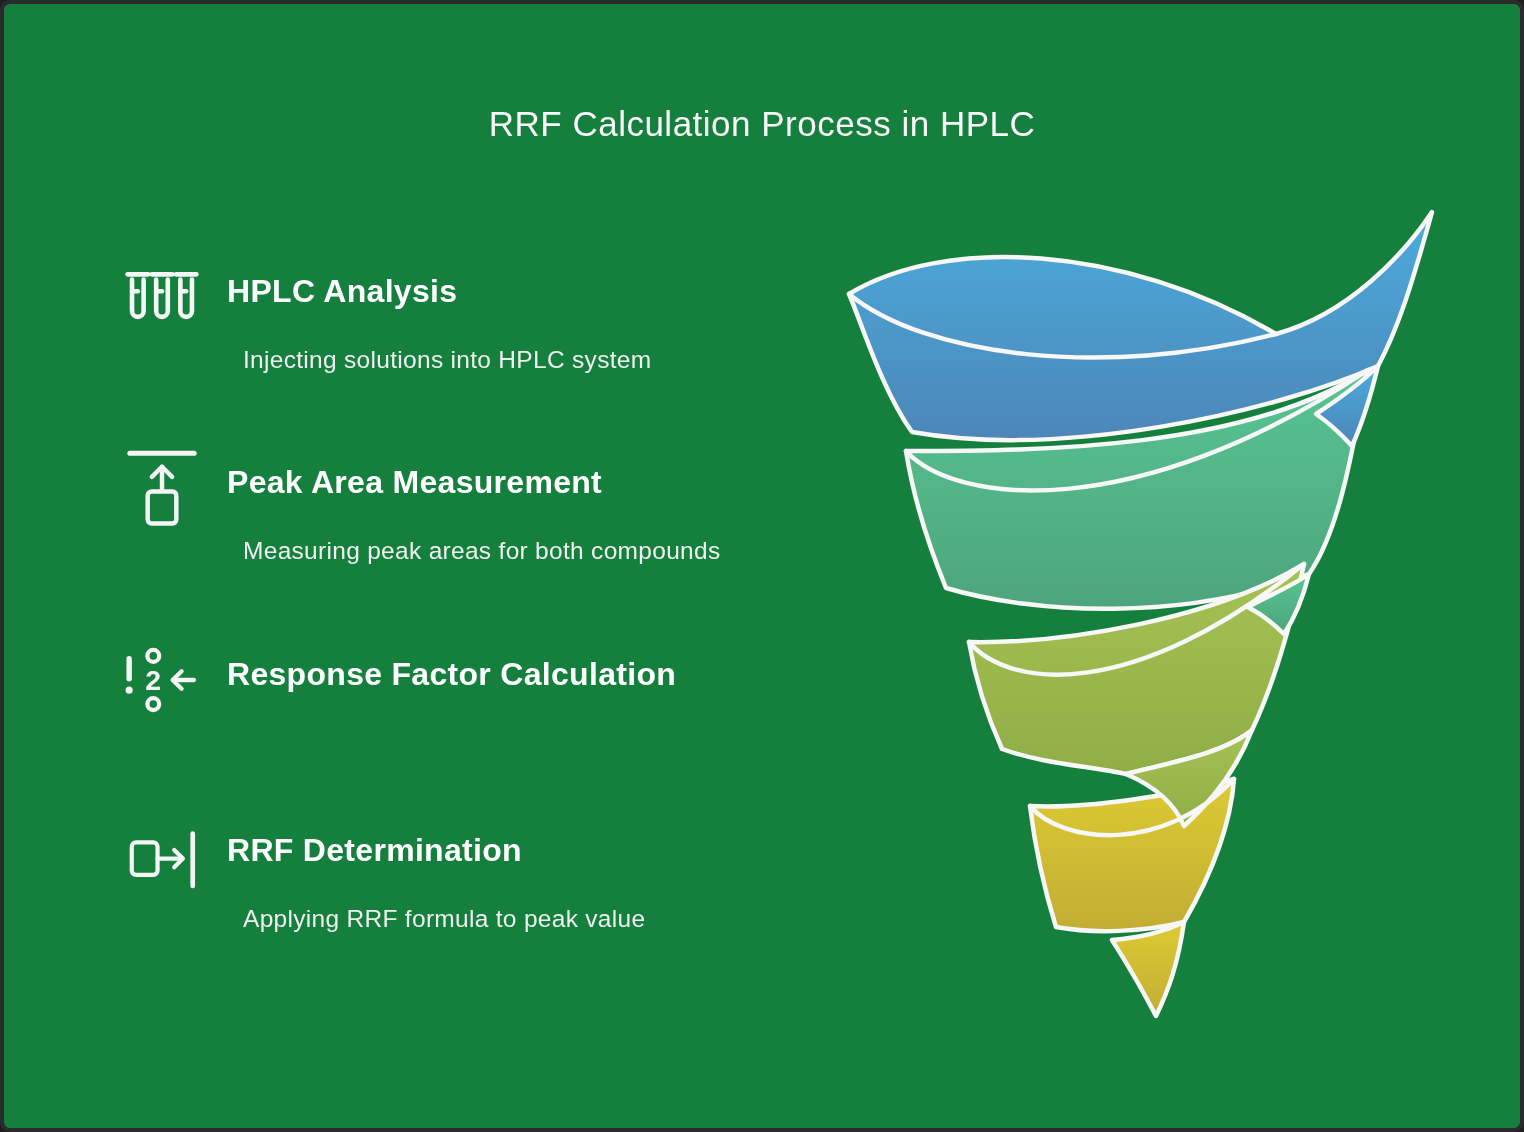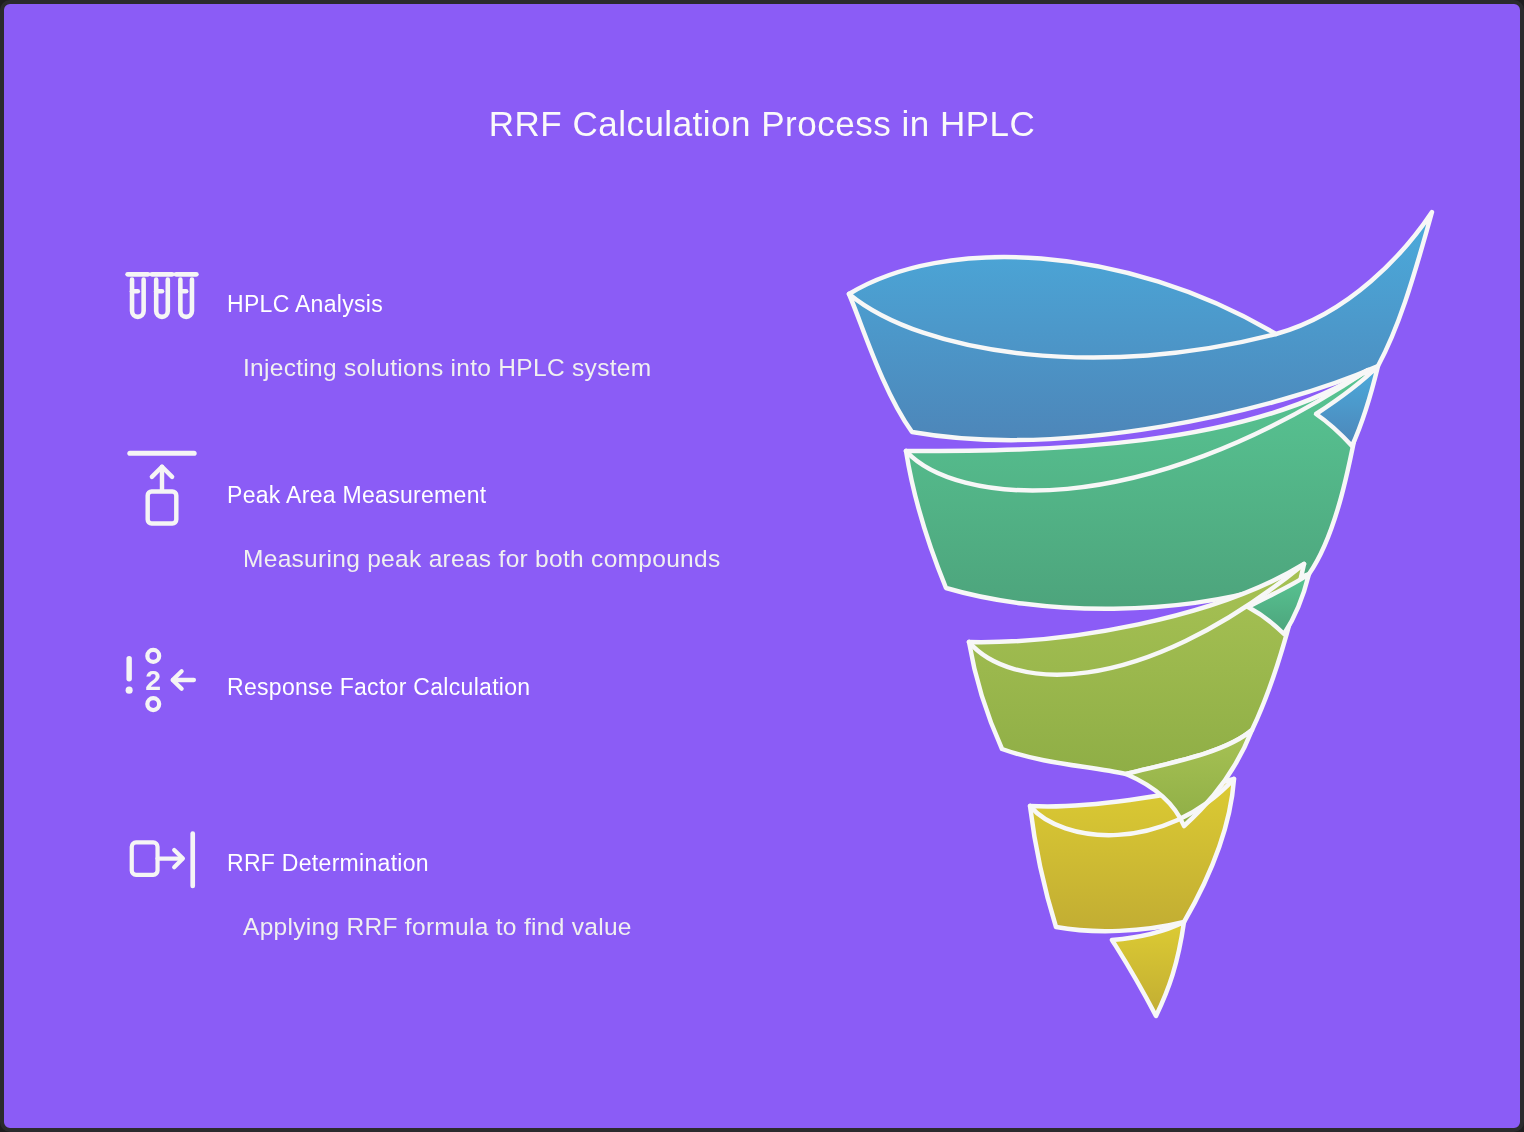--- a/index.html
+++ b/index.html
@@ -1,20 +1,20 @@
 <!DOCTYPE html>
 <html><head>
 <meta charset="utf-8">
 <style>
   html,body{margin:0;padding:0;background:#1e1e1f;}
   *{box-sizing:border-box;}
   #canvas{
     position:relative;
     width:1524px;height:1132px;
-    background:#8b5cf6;
+    background:#15803d;
     border:4px solid #2b2b2d;
     border-radius:10px;
     overflow:hidden;
     font-family:"Liberation Sans", sans-serif;
   }
   .page-title{
     position:absolute;top:100px;left:0;width:100%;
     text-align:center;
     font-size:35px;font-weight:500;letter-spacing:.5px;
     color:#fafafa;
@@ -22,22 +22,22 @@
   .step{
     position:absolute;left:119px;
     display:flex;align-items:flex-start;
   }
   .step .icon-wrap{
     flex:0 0 78px;width:78px;
     display:flex;justify-content:center;
   }
   .step .txt{margin-left:26px;}
   .step h2{
-    margin:26px 0 0 0;
-    font-size:23px;font-weight:400;color:#ffffff;
+    margin:8px 0 0 0;
+    font-size:32px;font-weight:700;color:#ffffff;
     letter-spacing:.3px;
   }
   .step p{
     margin:36px 0 0 16px;
     font-size:24.5px;font-weight:400;color:#f0f0f0;
     letter-spacing:.3px;
   }
   #step-1{top:261px;}
   #step-2{top:452px;}
   #step-3{top:644px;}
@@ -118,21 +118,21 @@
         <g stroke-width="1.8">
           <rect x="2.6" y="7" width="11" height="13.8" rx="1.8"></rect>
           <path d="M13.6 13.9 H24.2"></path>
           <path d="M20.7 10.2 L24.4 13.9 L20.7 17.6"></path>
         </g>
         <path d="M28.6 3.2 V25.6" stroke-width="2"></path>
       </svg>
     </div>
     <div class="txt">
       <h2>RRF Determination</h2>
-      <p>Applying RRF formula to find value</p>
+      <p>Applying RRF formula to peak value</p>
     </div>
   </div>
 
   <svg class="funnel" width="640" height="860" viewBox="0 0 640 860">
     <defs>
       <linearGradient id="gb" x1="0" y1="0" x2="0" y2="1">
         <stop offset="0" stop-color="#4babdc"></stop>
         <stop offset="1" stop-color="#4d86b9"></stop>
       </linearGradient>
       <linearGradient id="gg" x1="0" y1="0" x2="0" y2="1">

